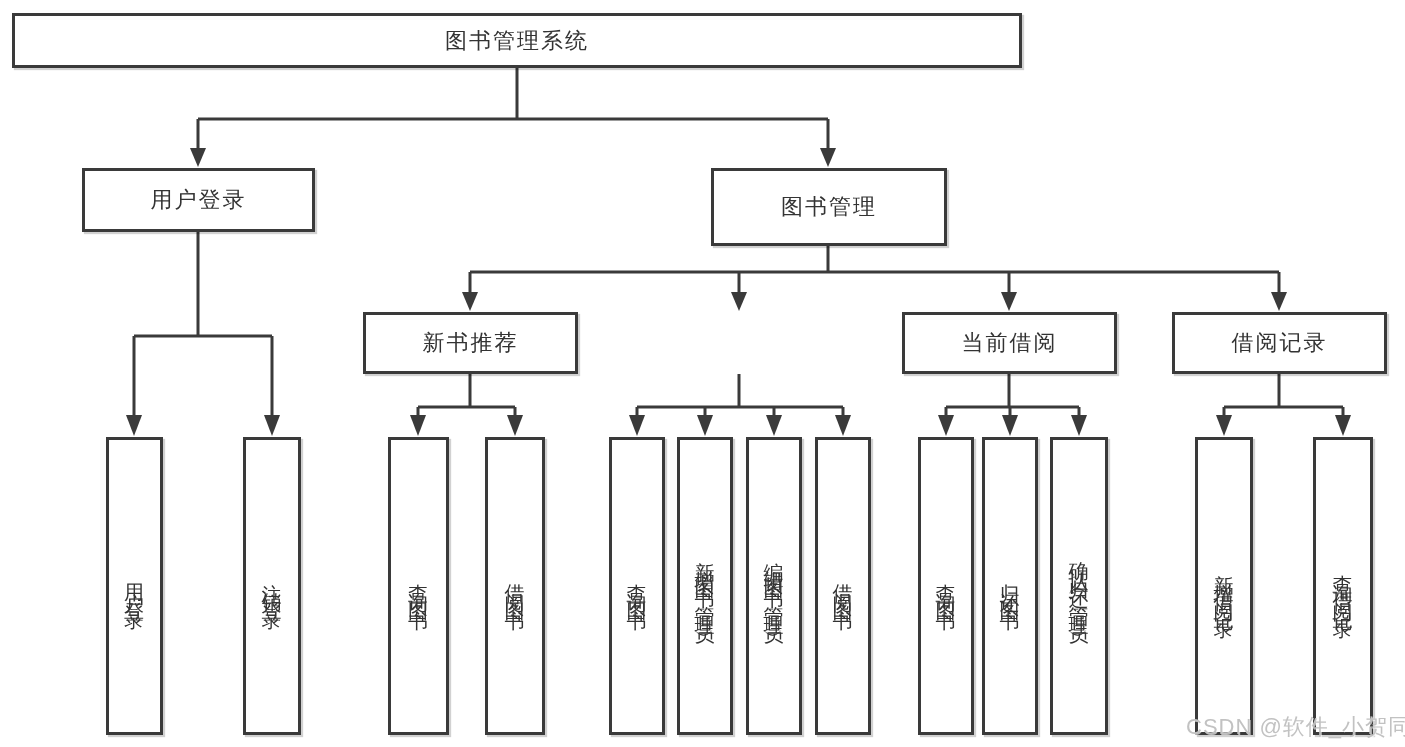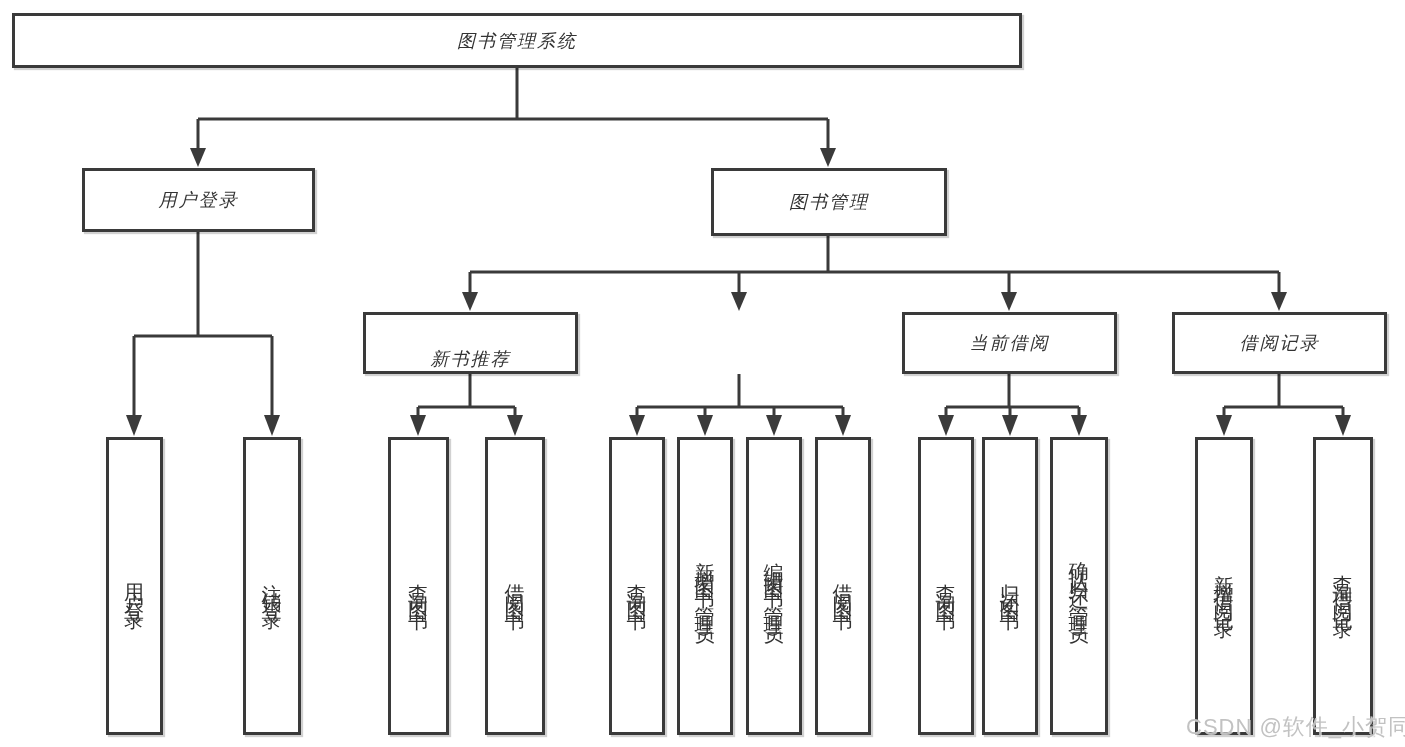--- a/index.html
+++ b/index.html
@@ -30,25 +30,24 @@
   .connector polygon { fill: var(--line); }
   .hbox {
     position: absolute;
     box-sizing: border-box;
     border: 3px solid var(--line);
     background: #ffffff;
     display: flex;
     align-items: center;
     justify-content: center;
     color: var(--text);
-    font-size: 18px;
+    font-size: 22px;
     letter-spacing: 2px;
     z-index: 2;
     box-shadow: 2px 2px 1px rgba(0,0,0,0.18);
-    font-style: italic;
   }
   .leaf {
     position: absolute;
     top: 437px;
     height: 298px;
     box-sizing: border-box;
     border: 3px solid var(--line);
     background: #ffffff;
     display: flex;
     align-items: center;
@@ -111,25 +110,25 @@
     <polygon points="1335,415 1351,415 1343,436"></polygon>
   </svg>
 
   <div class="hbox" style="left:12px; top:13px; width:1010px; height:55px;">
     <span>图书管理系统</span>
   </div>
 
   <div class="hbox" style="left:82px; top:168px; width:233px; height:64px;">
     <span>用户登录</span>
   </div>
-  <div class="hbox" style="left:711px; top:168px; width:236px; height:68px;">
+  <div class="hbox" style="left:711px; top:168px; width:236px; height:78px;">
     <span>图书管理</span>
   </div>
 
-  <div class="hbox" style="left:363px; top:312px; width:215px; height:62px;align-items:flex-end;">
+  <div class="hbox" style="left:363px; top:312px; width:215px; height:62px;">
     <span>新书推荐</span>
   </div>
   <div class="hbox" style="left:902px; top:312px; width:215px; height:62px;text-align:center;">
     <span>当前借阅</span>
   </div>
   <div class="hbox" style="left:1172px; top:312px; width:215px; height:62px;">
     <span>借阅记录</span>
   </div>
 
   <div class="leaf" style="left:106px; width:57px;">

